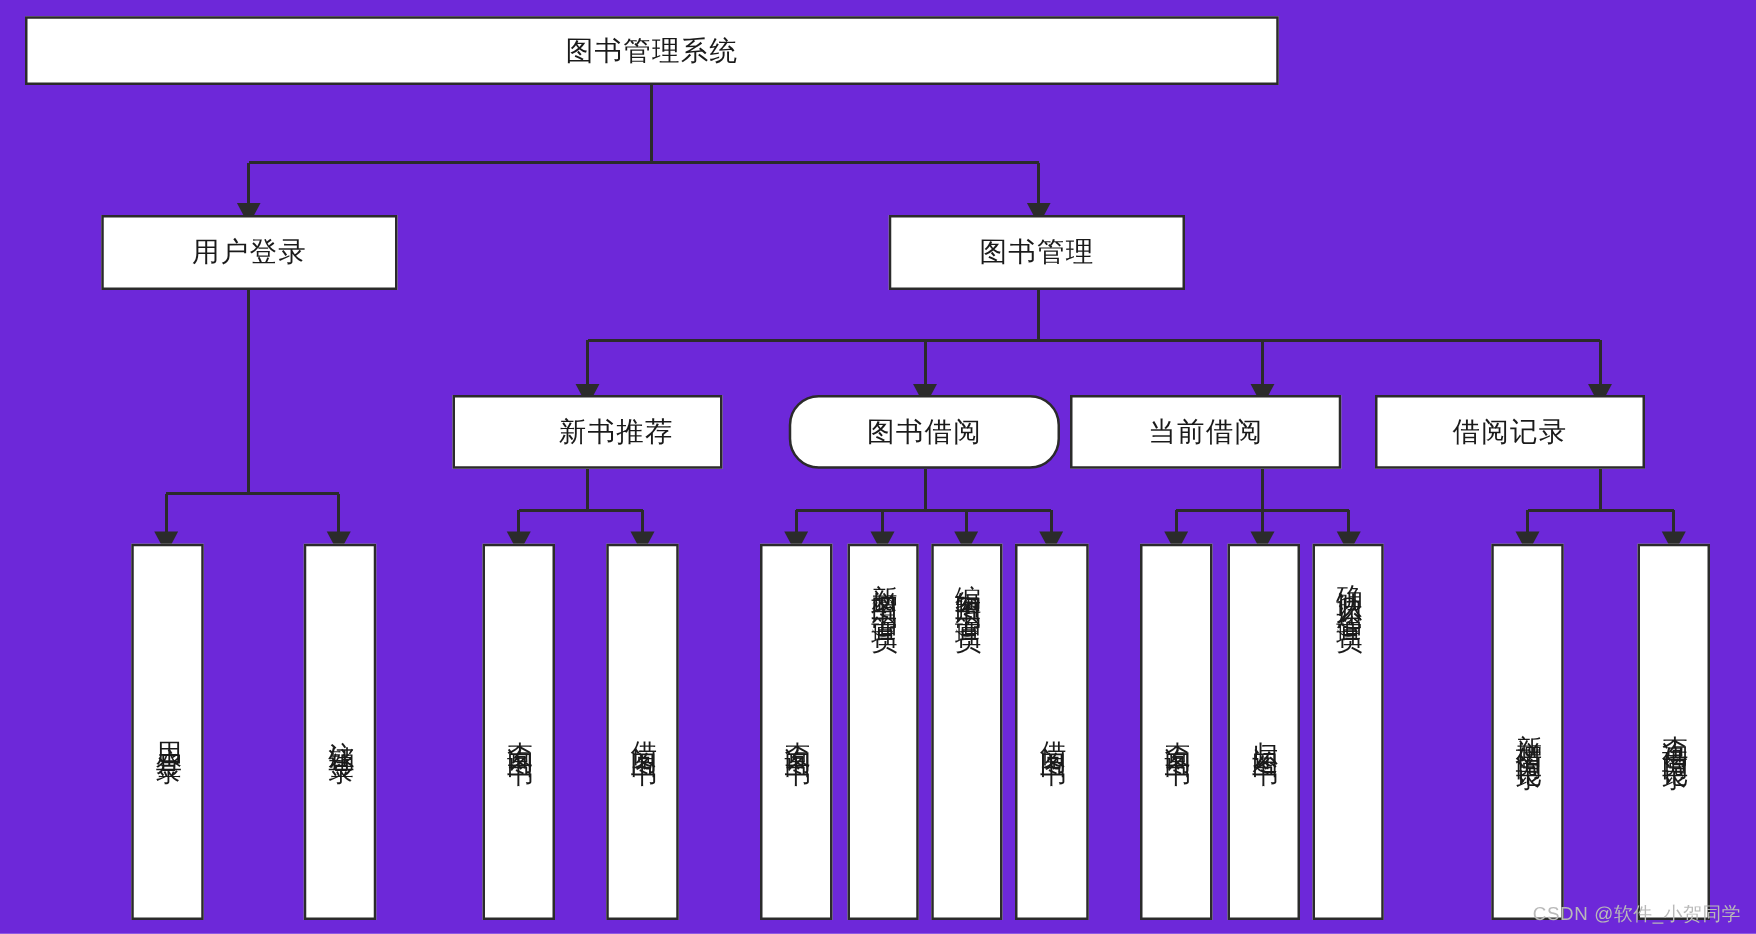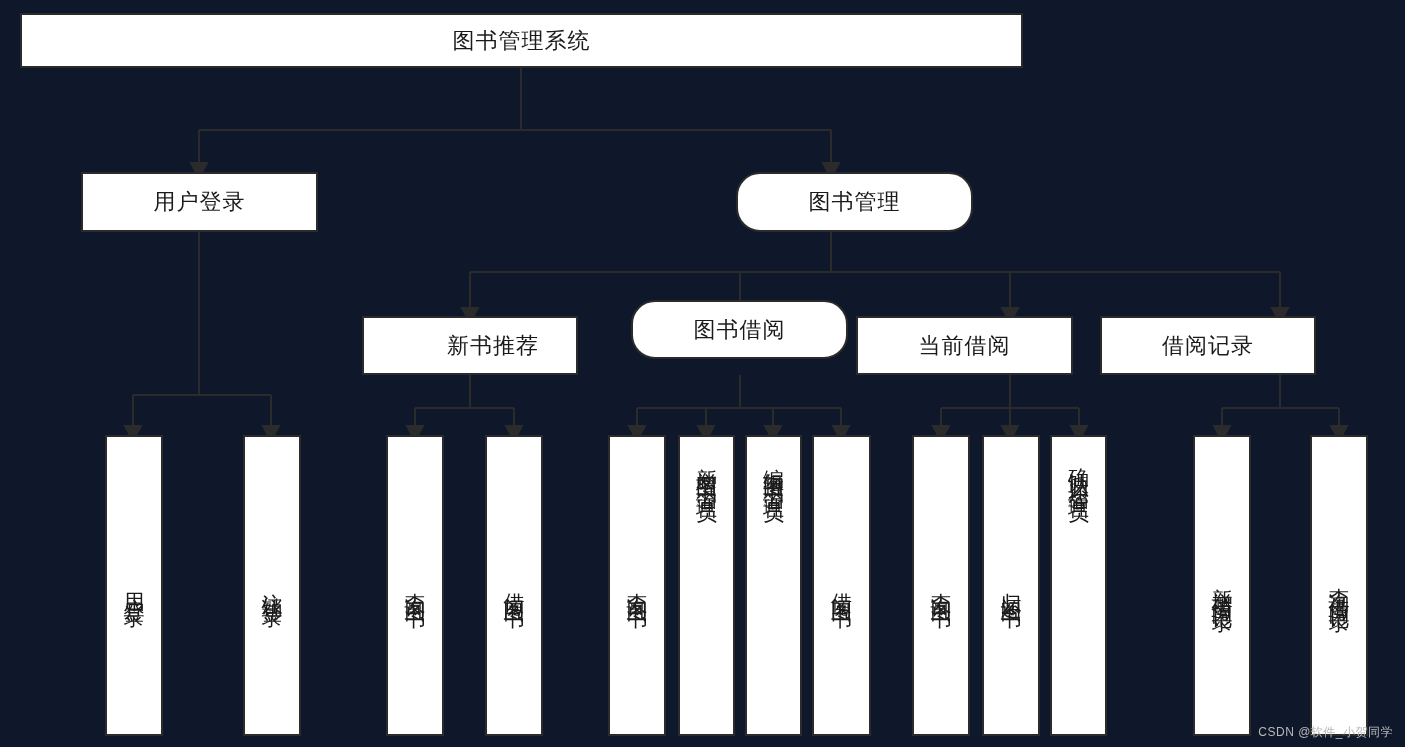--- a/index.html
+++ b/index.html
@@ -1,31 +1,31 @@
 <!DOCTYPE html>
 <html><head>
 <meta charset="utf-8">
 <style>
   html,body{margin:0;padding:0;background:#ffffff;}
   body{width:1405px;height:747px;overflow:hidden;
        font-family:"Liberation Sans","DejaVu Sans",sans-serif;}
-  #diagram{position:relative;width:1405px;height:747px;background:#0f172a;}
+  #diagram{position:relative;width:1405px;height:747px;background:#6d28d9;}
   svg.layer{position:absolute;left:0;top:0;width:1405px;height:747px;}
 
   .node{position:absolute;box-sizing:border-box;background:#ffffff;
         border:2.5px solid #2b2b2b;display:flex;align-items:center;
         justify-content:center;color:#1a1a1a;}
   .node.horiz{font-size:22px;letter-spacing:1px;}
   .node.vert{writing-mode:vertical-rl;text-orientation:upright;
              font-size:21px;letter-spacing:5px;padding:14px 0;
              align-items:center;justify-content:center;line-height:1.05;}
   .node.vert.tall{justify-content:flex-start;}
   .node-label{display:block;white-space:pre;}
 
-  #watermark{position:absolute;right:12px;bottom:6px;font-size:12px;
+  #watermark{position:absolute;right:12px;bottom:6px;font-size:15px;
              color:#b9b9b9;letter-spacing:.5px;white-space:nowrap;
              pointer-events:none;}
 </style>
 </head>
 <body>
 
 <div id="diagram">
 
   <svg class="layer" viewBox="0 0 1405 747" xmlns="http://www.w3.org/2000/svg">
     <defs>
@@ -77,28 +77,28 @@
     </g>
   </svg>
 
   <div class="node horiz" style="left:20px;top:13px;width:1003px;height:55px;">
     <span class="node-label">图书管理系统</span>
   </div>
 
   <div class="node horiz" style="left:81px;top:172px;width:237px;height:60px;">
     <span class="node-label">用户登录</span>
   </div>
-  <div class="node horiz" style="left:736px;top:172px;width:237px;height:60px;border-radius:24px;">
+  <div class="node horiz" style="left:711px;top:172px;width:237px;height:60px;">
     <span class="node-label">图书管理</span>
   </div>
 
   <div class="node horiz" style="left:362px;top:316px;width:216px;height:59px;padding-left:46px;">
     <span class="node-label">新书推荐</span>
   </div>
-  <div class="node horiz" style="left:631px;top:300px;width:217px;height:59px;border-radius:24px;">
+  <div class="node horiz" style="left:631px;top:316px;width:217px;height:59px;border-radius:24px;">
     <span class="node-label">图书借阅</span>
   </div>
   <div class="node horiz" style="left:856px;top:316px;width:217px;height:59px;">
     <span class="node-label">当前借阅</span>
   </div>
   <div class="node horiz" style="left:1100px;top:316px;width:216px;height:59px;">
     <span class="node-label">借阅记录</span>
   </div>
 
   <div class="node vert" style="left:105px;top:435px;width:58px;height:301px;">

